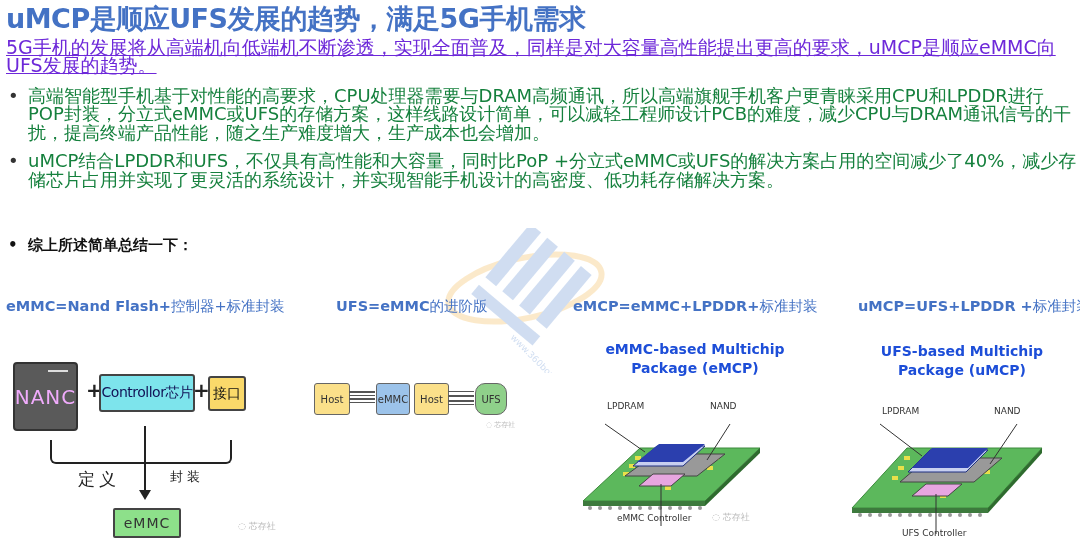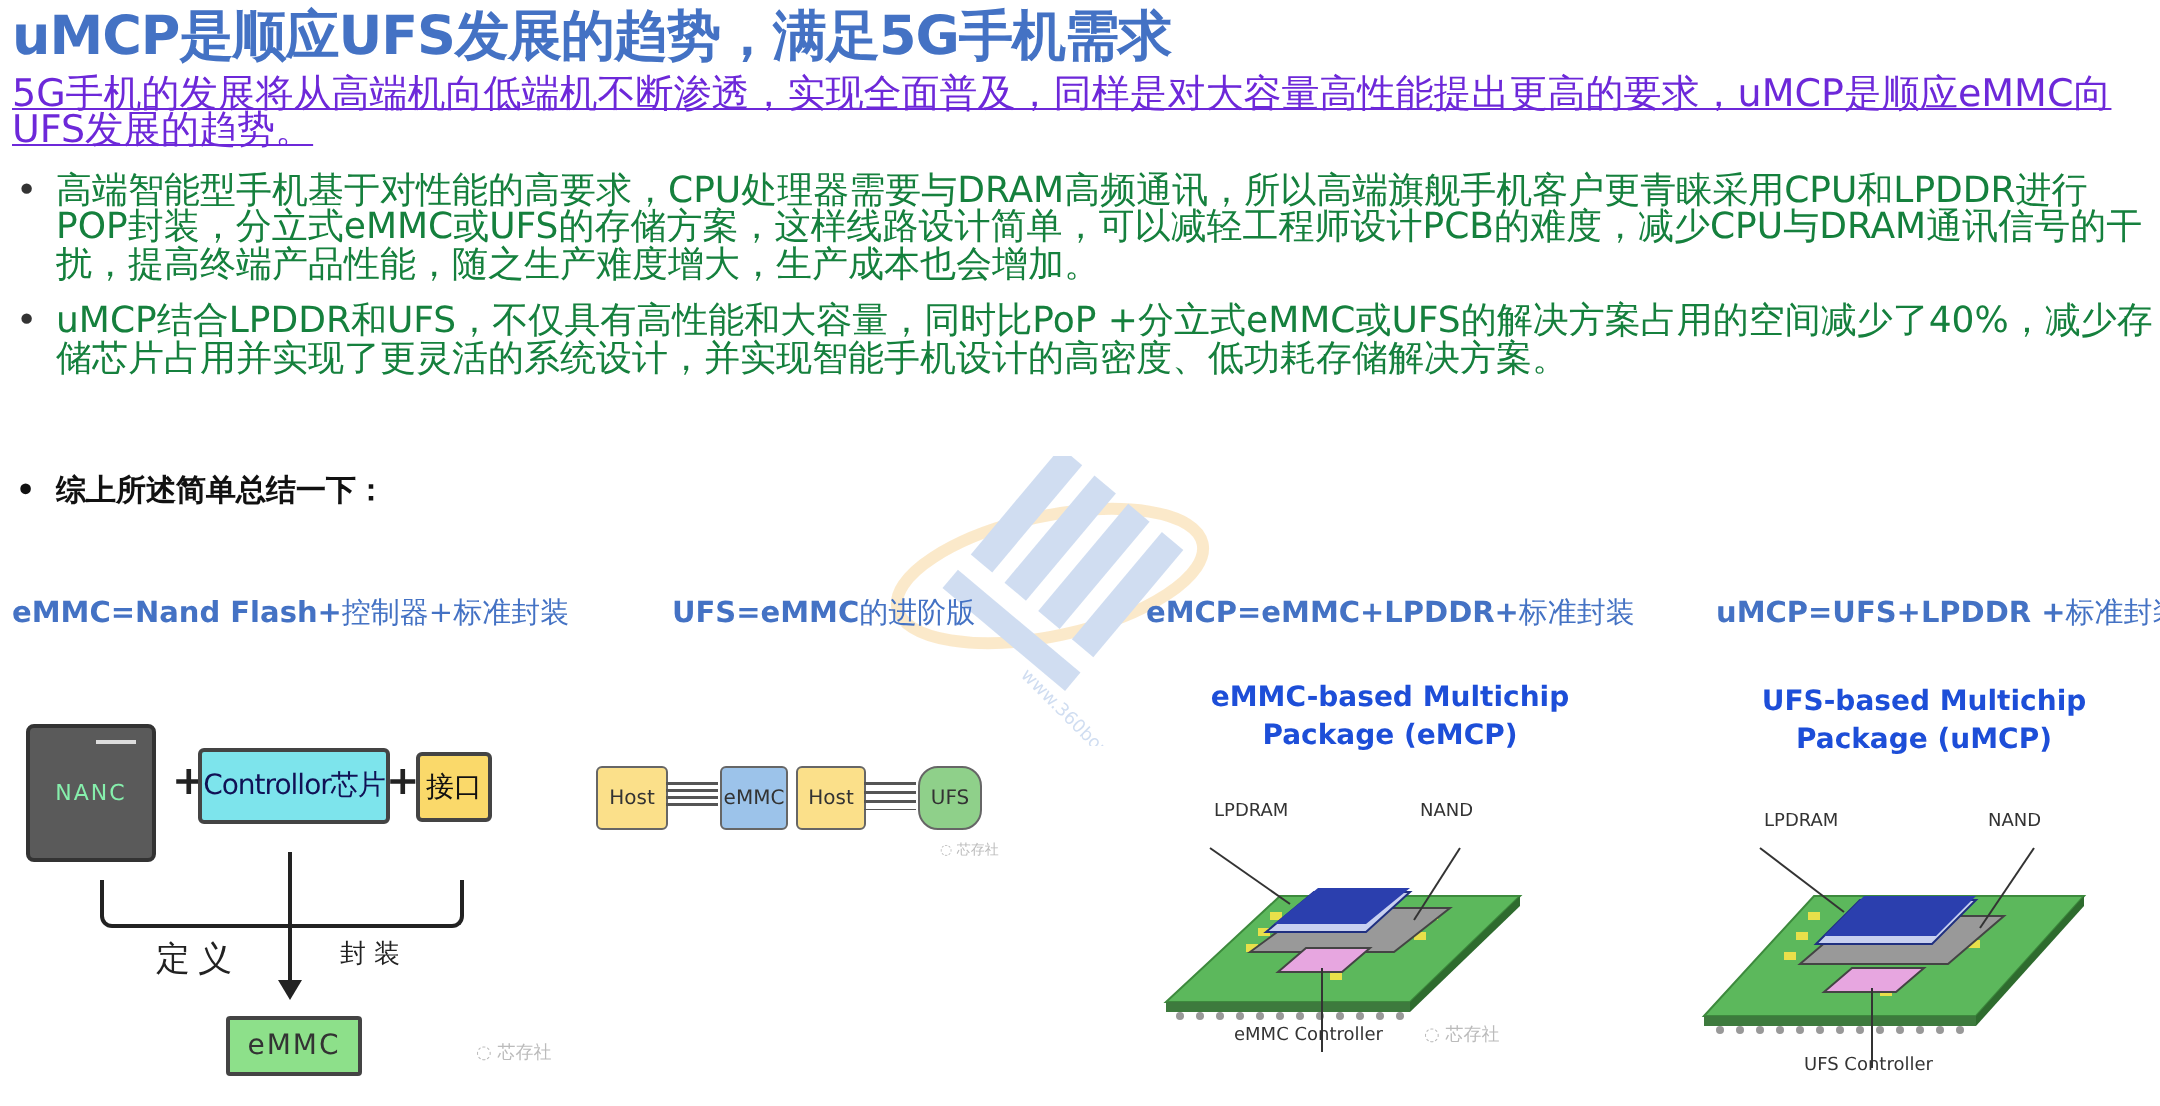--- a/index.html
+++ b/index.html
@@ -17,21 +17,21 @@
              color:#111; padding-left:20px; }
   .summary::before { content:"•"; position:absolute; left:0; top:0; }
   .caption { position:absolute; top:297px; font-size:14.5px; color:#4472c4;
              white-space:nowrap; }
   .caption b { font-weight:bold; }
   .watermark { position:absolute; left:440px; top:228px; width:170px; height:145px;
                pointer-events:none; opacity:0.35; }
   
   .d1 { position:absolute; left:0; top:340px; width:270px; height:213px; }
   .nand { position:absolute; left:13px; top:22px; width:61px; height:65px; background:#5a5a5a;
-          border:2px solid #333; border-radius:4px; color:#86efac; font-size:11px;
+          border:2px solid #333; border-radius:4px; color:#f0abfc; font-size:20px;
           display:flex; align-items:center; justify-content:center; letter-spacing:1px; }
   .nand::after { content:""; position:absolute; right:8px; top:6px; width:20px; height:2px; background:#ddd; }
   .plus { position:absolute; font-size:20px; font-weight:bold; color:#222; }
   .ctrl { position:absolute; left:99px; top:34px; width:92px; height:34px; background:#7de4ec;
           border:2px solid #444; border-radius:3px; font-size:14px; color:#115;
           display:flex; align-items:center; justify-content:center; white-space:nowrap; letter-spacing:-0.5px; }
   .iface { position:absolute; left:208px; top:36px; width:34px; height:31px; background:#fad96a;
            border:2px solid #444; border-radius:3px; font-size:14px; color:#111;
            display:flex; align-items:center; justify-content:center; }
   .brace { position:absolute; left:50px; top:100px; width:178px; height:22px;
@@ -39,21 +39,21 @@
   .arrow-line { position:absolute; left:144px; top:86px; width:2px; height:66px; background:#222; }
   .arrow-head { position:absolute; left:139px; top:150px; width:0; height:0;
                 border-left:6px solid transparent; border-right:6px solid transparent; border-top:10px solid #222; }
   .lbl-def { position:absolute; left:78px; top:128px; font-size:17px; color:#222; letter-spacing:4px; }
   .lbl-pkg { position:absolute; left:170px; top:128px; font-size:13px; color:#222; letter-spacing:4px; }
   .emmc1 { position:absolute; left:113px; top:168px; width:64px; height:26px; background:#8de08a;
            border:2px solid #444; border-radius:2px; font-size:14px; color:#333; letter-spacing:1px;
            display:flex; align-items:center; justify-content:center; }
   .wm-small { position:absolute; font-size:9px; color:#bbb; white-space:nowrap; }
   
-  .d2 { position:absolute; left:292px; top:378px; width:200px; height:60px; }
+  .d2 { position:absolute; left:308px; top:378px; width:200px; height:60px; }
   .box2 { position:absolute; top:5px; height:30px; border:1.5px solid #666; border-radius:3px;
           font-size:10px; display:flex; align-items:center; justify-content:center; color:#333; }
   .wires { position:absolute; height:14px; top:13px; background:
            repeating-linear-gradient(#555 0 1.5px, transparent 1.5px 3.5px); }
   
   .pkg { position:absolute; top:336px; width:260px; height:217px; }
   .pkg-title { position:absolute; left:0; width:100%; text-align:center; font-size:14px;
                font-weight:bold; color:#1d4ed8; line-height:19px; }
   .pkg-lbl { position:absolute; font-size:9px; color:#333; white-space:nowrap; }
 </style>

